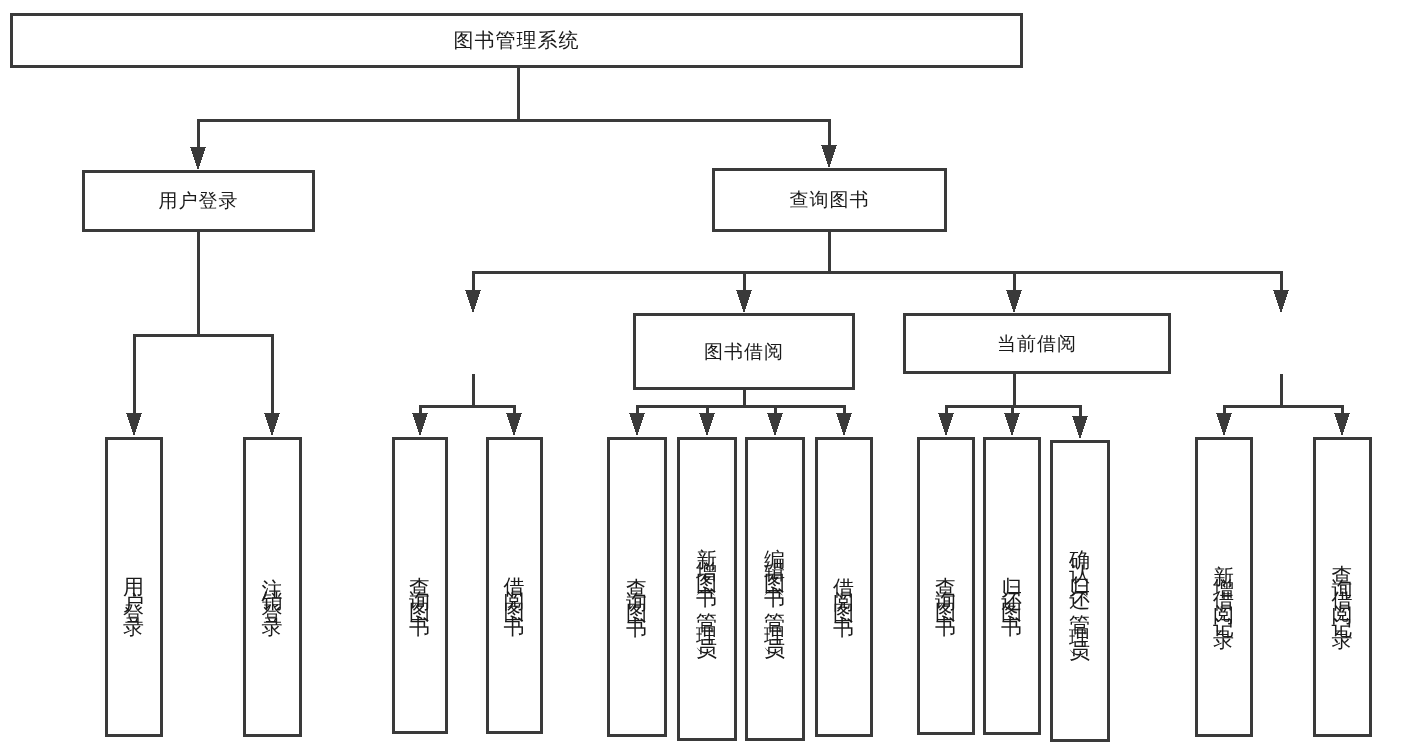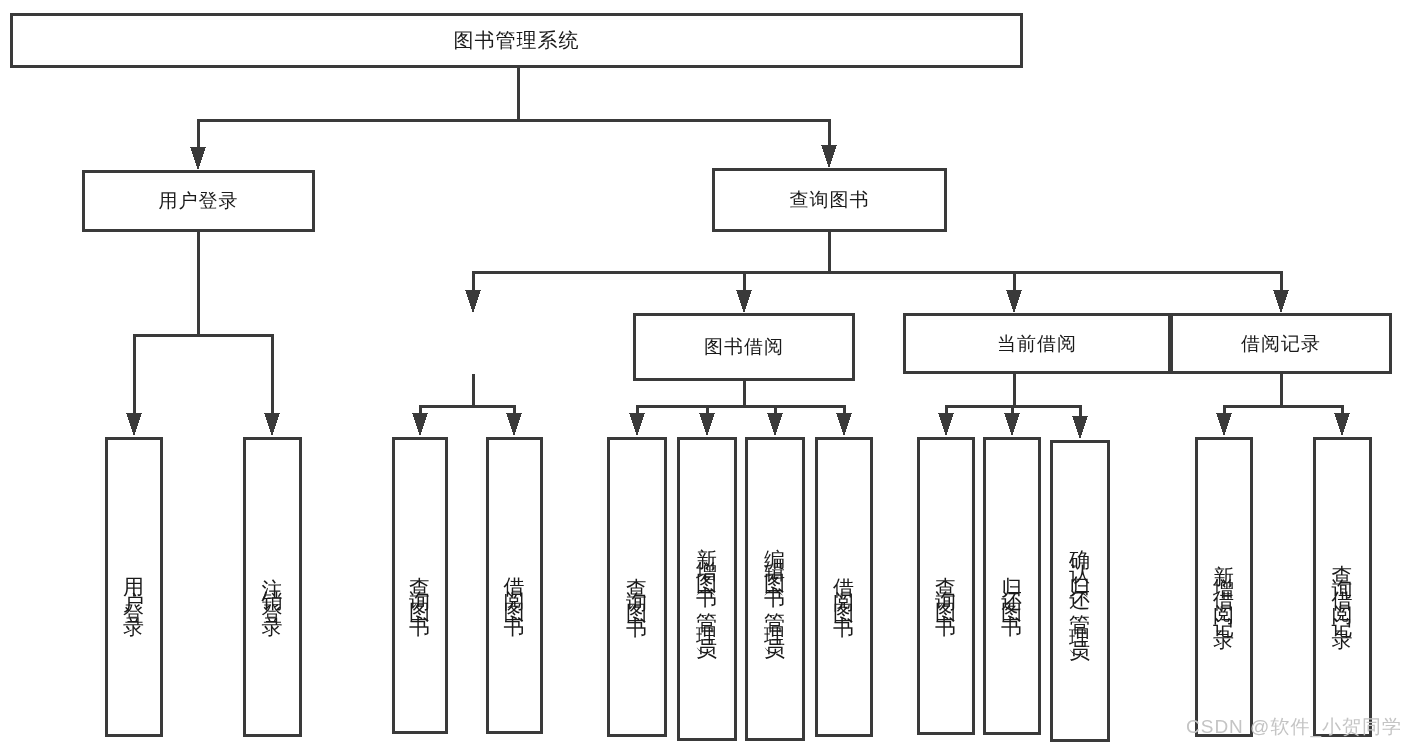--- a/index.html
+++ b/index.html
@@ -138,29 +138,26 @@
     <span class="hlabel">图书管理系统</span>
   </div>
 
   <div class="node" style="left:82px;top:170px;width:233px;height:62px">
     <span class="hlabel">用户登录</span>
   </div>
   <div class="node" style="left:712px;top:168px;width:235px;height:64px">
     <span class="hlabel">查询图书</span>
   </div>
 
-  <div class="node" style="left:633px;top:313px;width:222px;height:68px">
+  <div class="node" style="left:633px;top:313px;width:222px;height:77px">
     <span class="hlabel">图书借阅</span>
   </div>
   <div class="node" style="left:903px;top:313px;width:268px;height:61px">
     <span class="hlabel">当前借阅</span>
   </div>
-  <div class="node" style="left:1170px;top:313px;width:222px;height:61px">
-    <span class="hlabel">借阅记录</span>
-  </div>
 
   <div class="node vnode" style="left:105px;top:437px;width:58px;height:300px">
     <span class="vlabel">用户登录</span>
   </div>
   <div class="node vnode" style="left:243px;top:437px;width:59px;height:300px">
     <span class="vlabel">注销登录</span>
   </div>
 
   <div class="node vnode" style="left:392px;top:437px;width:56px;height:297px">
     <span class="vlabel">查询图书</span>
@@ -192,15 +189,14 @@
     <span class="vlabel">确认归还（管理员）</span>
   </div>
 
   <div class="node vnode" style="left:1195px;top:437px;width:58px;height:300px">
     <span class="vlabel">新增借阅记录</span>
   </div>
   <div class="node vnode" style="left:1313px;top:437px;width:59px;height:300px">
     <span class="vlabel">查询借阅记录</span>
   </div>
 
-  <div class="watermark">CSDN @软件_小贺同学</div>
 
 </div>
 
 </body></html>

